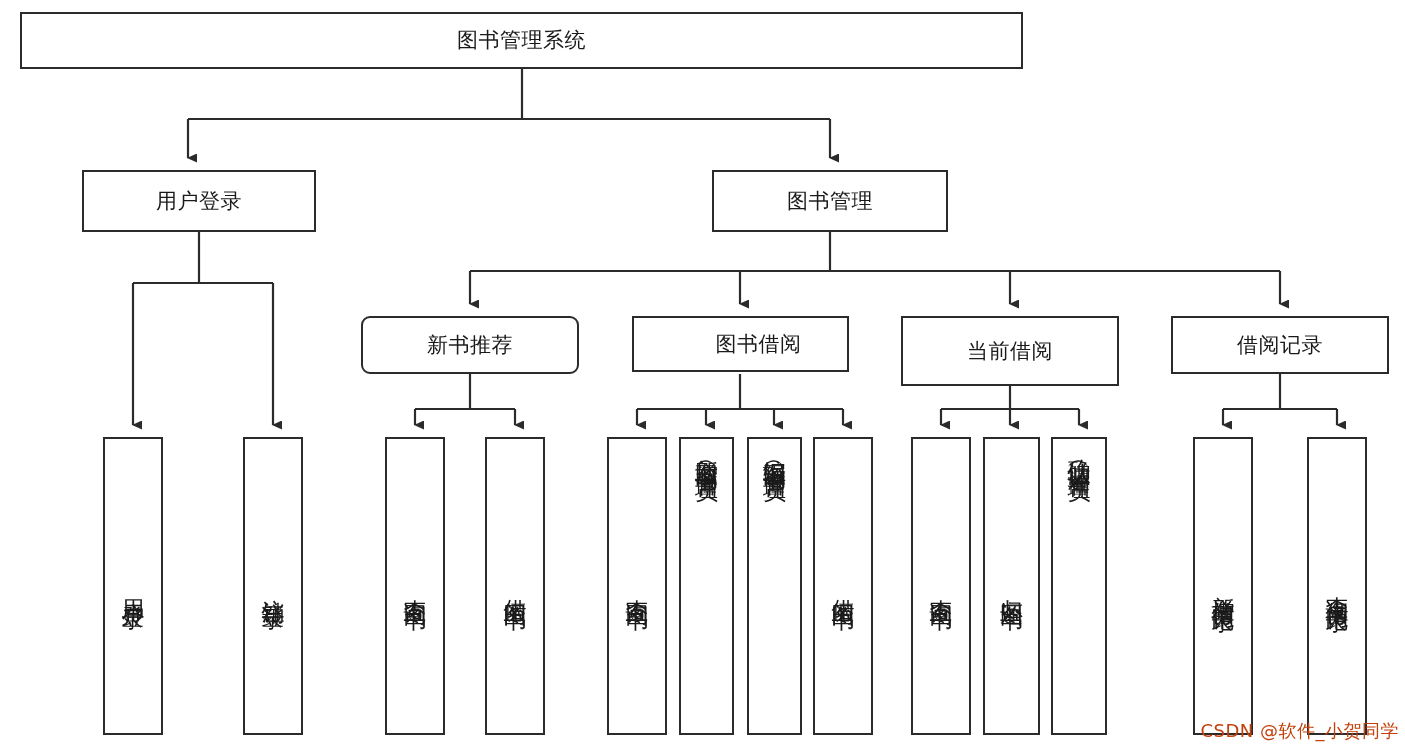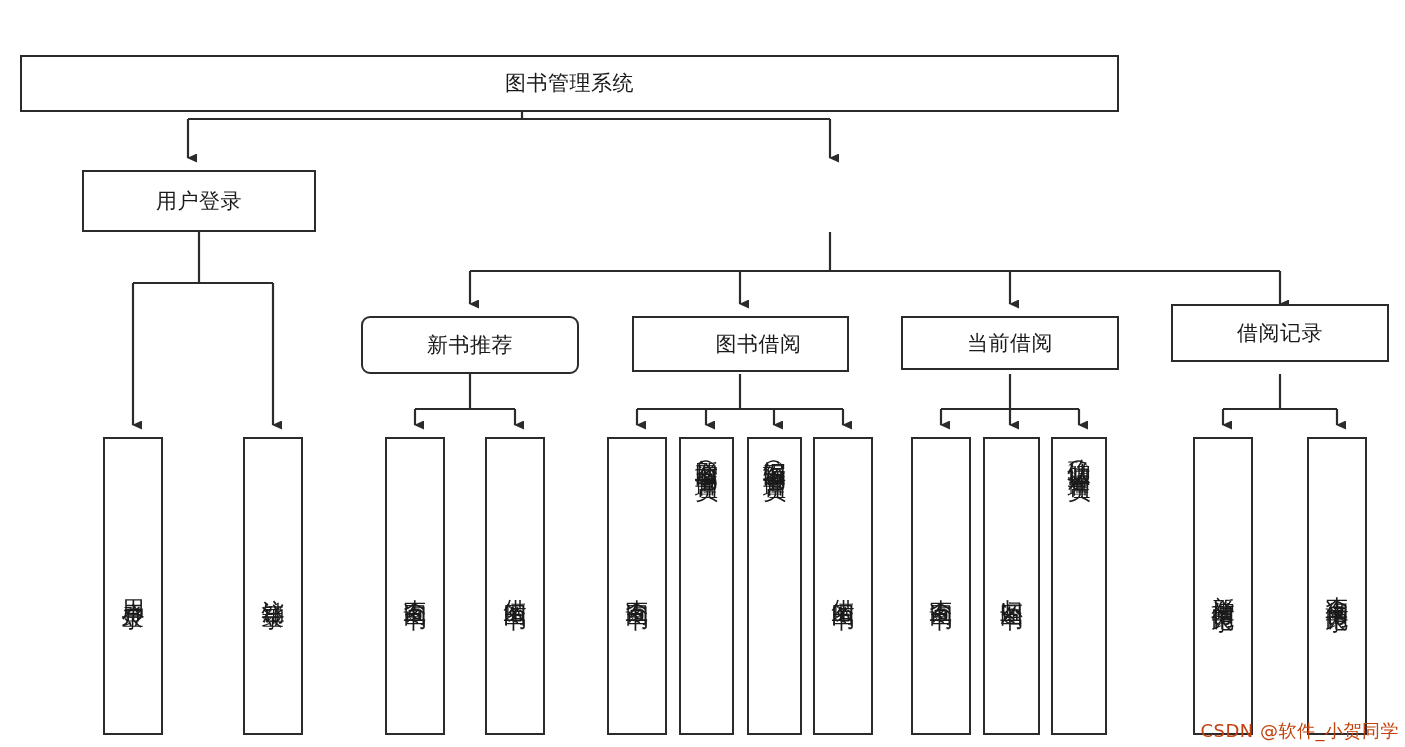--- a/index.html
+++ b/index.html
@@ -115,38 +115,41 @@
       <path d="M1010,409 L1010,425" marker-end="url(#arrowhead)"></path>
       <path d="M1079,409 L1079,425" marker-end="url(#arrowhead)"></path>
 
       <path d="M1280,374 L1280,409"></path>
       <path d="M1223,409 L1337,409"></path>
       <path d="M1223,409 L1223,425" marker-end="url(#arrowhead)"></path>
       <path d="M1337,409 L1337,425" marker-end="url(#arrowhead)"></path>
     </g>
   </svg>
 
-  <div class="node horiz root" style="left:20px;top:12px;width:1099px;height:57px;margin-top:43px;">
+  <div class="node horiz root" style="left:20px;top:12px;width:1003px;height:57px;">
     <span class="label">图书管理系统</span>
   </div>
 
   <div class="node horiz" style="left:82px;top:170px;width:234px;height:62px;">
     <span class="label">用户登录</span>
+  </div>
+  <div class="node horiz" style="left:712px;top:170px;width:236px;height:62px;">
+    <span class="label">图书管理</span>
   </div>
 
   <div class="node horiz" style="left:361px;top:316px;width:218px;height:58px;border-radius:9px;">
     <span class="label">新书推荐</span>
   </div>
   <div class="node horiz" style="left:632px;top:316px;width:217px;height:56px;padding-left:36px;">
     <span class="label">图书借阅</span>
   </div>
-  <div class="node horiz" style="left:901px;top:316px;width:218px;height:54px;">
+  <div class="node horiz" style="left:901px;top:316px;width:218px;height:70px;">
     <span class="label">当前借阅</span>
   </div>
-  <div class="node horiz" style="left:1171px;top:304px;width:218px;height:58px;">
+  <div class="node horiz" style="left:1171px;top:316px;width:218px;height:58px;">
     <span class="label">借阅记录</span>
   </div>
 
   <div class="node vert centered" style="left:103px;top:437px;width:60px;height:298px;">
     <span class="label">用户登录</span>
   </div>
   <div class="node vert centered" style="left:243px;top:437px;width:60px;height:298px;">
     <span class="label">注销登录</span>
   </div>
 

